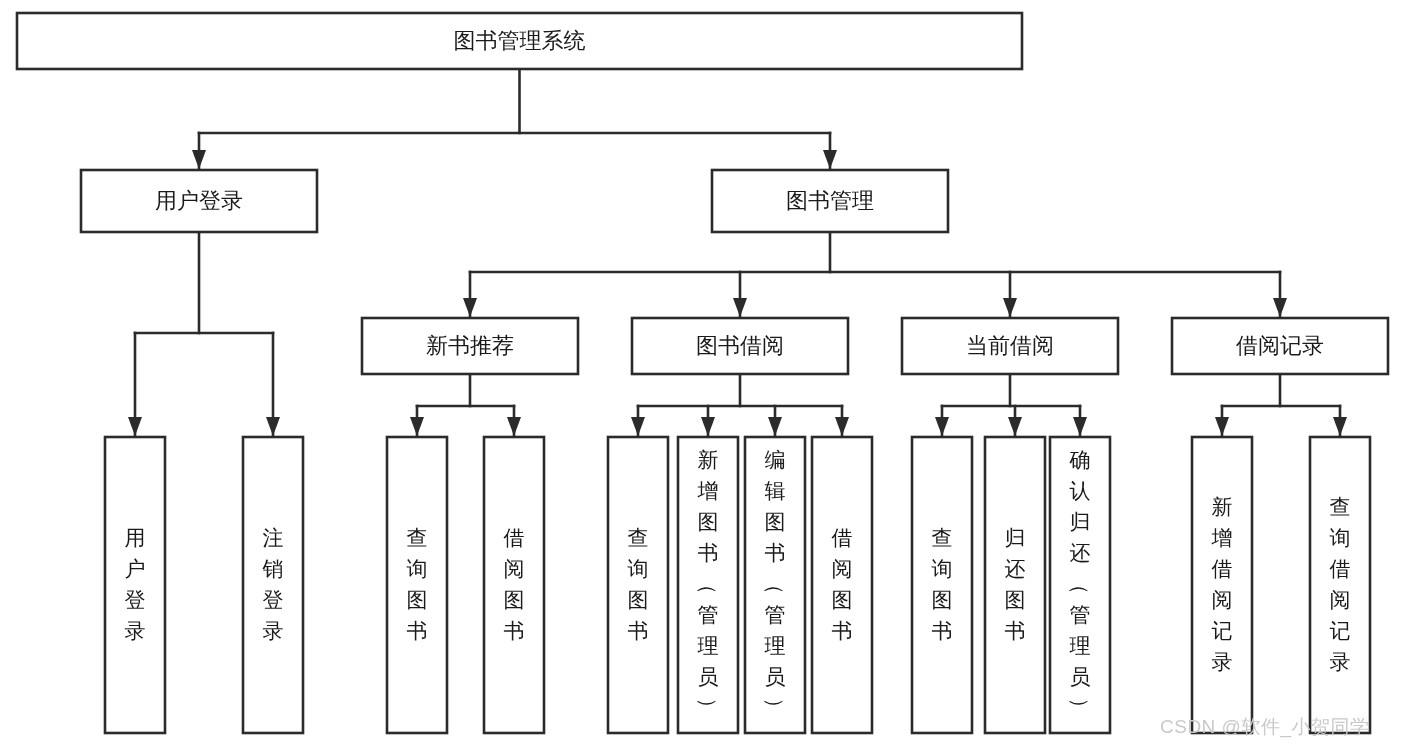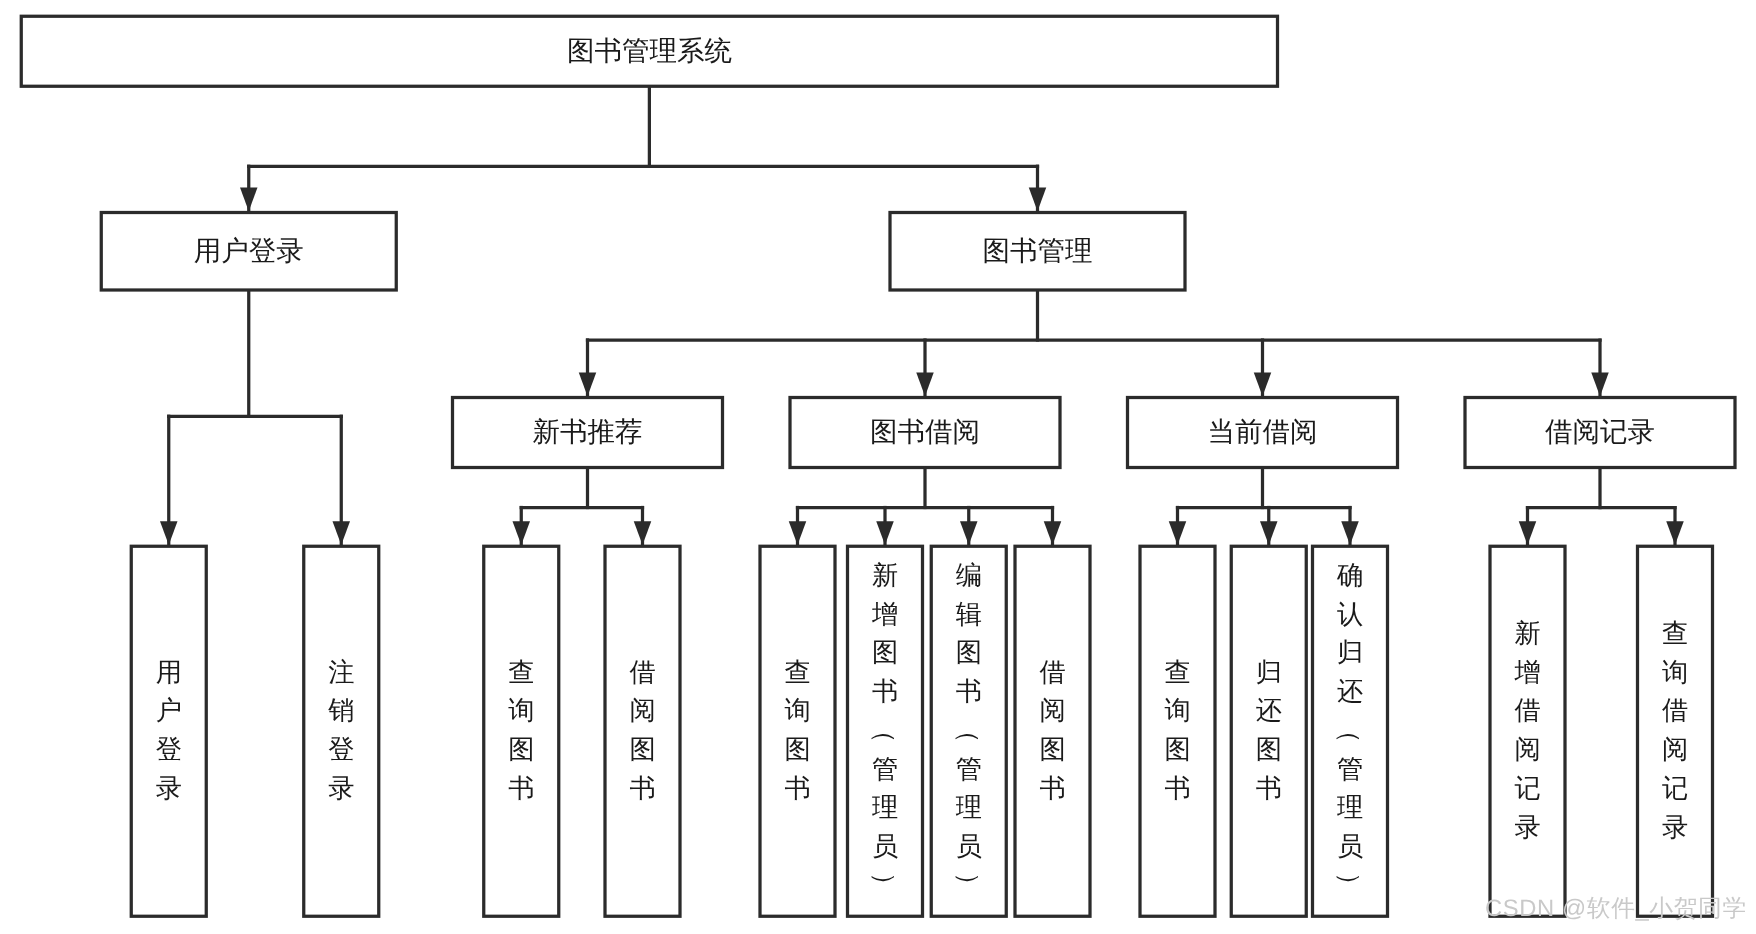--- a/index.html
+++ b/index.html
@@ -257,14 +257,14 @@
           <rect x="1310" y="437" width="60" height="296" class="node-rect"></rect>
           <text x="1340" y="513.5" class="node-label-v">查</text>
           <text x="1340" y="544.5" class="node-label-v">询</text>
           <text x="1340" y="575.5" class="node-label-v">借</text>
           <text x="1340" y="606.5" class="node-label-v">阅</text>
           <text x="1340" y="637.5" class="node-label-v">记</text>
           <text x="1340" y="668.5" class="node-label-v">录</text>
         </g>
       </g>
   </svg>
-  <div class="watermark" style="left:1188px; top:714px;">CSDN @软件_小贺同学</div>
+  <div class="watermark" style="left:1160px; top:714px;">CSDN @软件_小贺同学</div>
 </div>
 
 </body></html>

